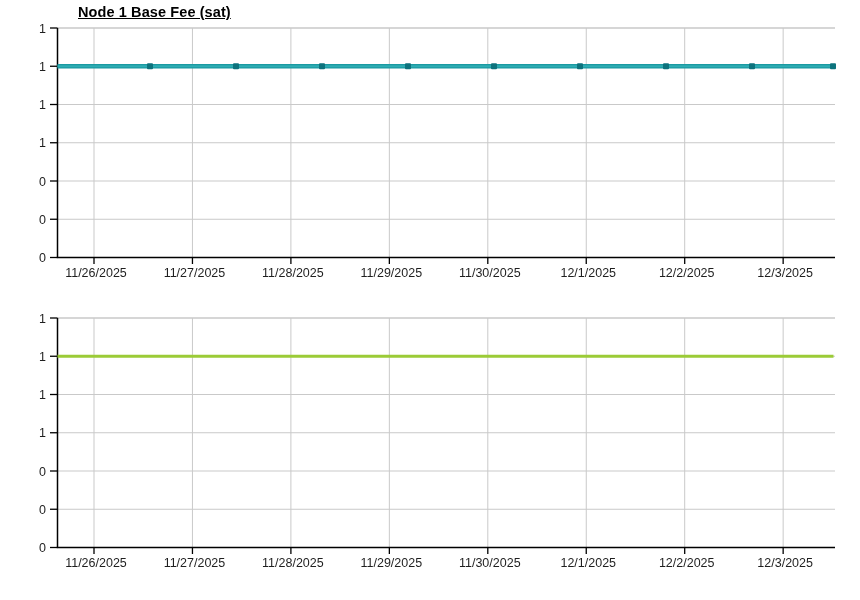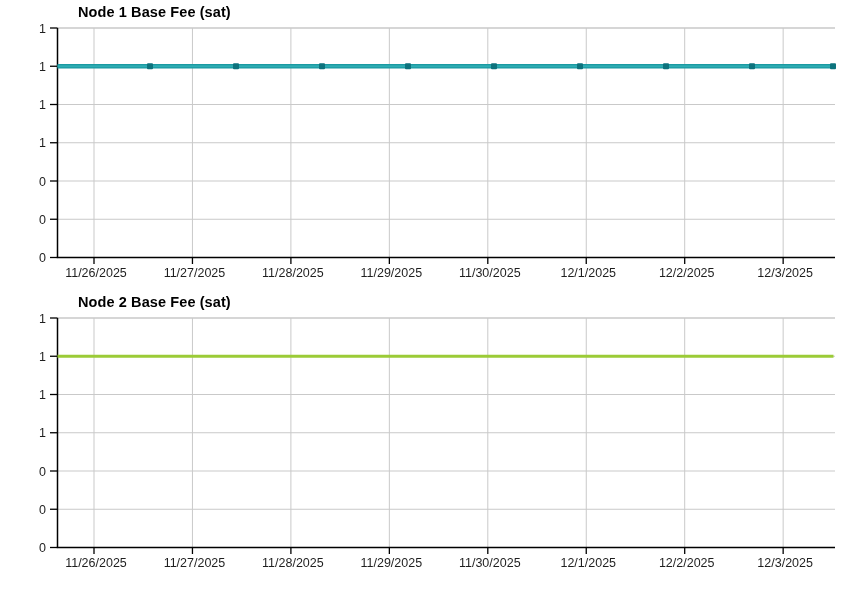--- a/index.html
+++ b/index.html
@@ -10,20 +10,21 @@
     font-family:"Liberation Sans", sans-serif;
     overflow:hidden;
   }
   .chart-section{position:absolute;left:0;width:860px;}
   #chart-section-0{top:0;height:290px;}
   #chart-section-1{top:290px;height:310px;}
   .chart-title{
     position:absolute;left:78px;top:4px;margin:0;
     font-size:14.5px;font-weight:700;color:#000000;
     letter-spacing:0.1px;
+    text-decoration:underline;
   }
   .chart-svg{position:absolute;left:0;top:0;width:860px;height:290px;display:block;}
   .tick-label{fill:#1f1f1f;font-family:"Liberation Sans",sans-serif;font-size:12.5px;}
 </style>
 </head>
 <body>
 
 <div class="page">
 
   <section class="chart-section" id="chart-section-0">
@@ -97,21 +98,20 @@
           <rect x="491" y="63.25" width="6" height="6" rx="1" fill="#0d737d"></rect>
           <rect x="577" y="63.25" width="6" height="6" rx="1" fill="#0d737d"></rect>
           <rect x="663" y="63.25" width="6" height="6" rx="1" fill="#0d737d"></rect>
           <rect x="749" y="63.25" width="6" height="6" rx="1" fill="#0d737d"></rect>
           <rect x="830" y="63.25" width="6" height="6" rx="1" fill="#0d737d"></rect>
         </g>
       </svg>
   </section>
 
   <section class="chart-section" id="chart-section-1">
-    <h2 class="chart-title">Node 2 Base Fee (sat)</h2>
     <svg class="chart-svg" id="chart-svg-1" viewBox="0 0 860 290">
         <g>
           <line x1="57.5" y1="66.25" x2="835" y2="66.25" stroke="#c9c9c9" stroke-width="1"></line>
           <line x1="57.5" y1="104.5" x2="835" y2="104.5" stroke="#c9c9c9" stroke-width="1"></line>
           <line x1="57.5" y1="142.75" x2="835" y2="142.75" stroke="#c9c9c9" stroke-width="1"></line>
           <line x1="57.5" y1="181" x2="835" y2="181" stroke="#c9c9c9" stroke-width="1"></line>
           <line x1="57.5" y1="219.25" x2="835" y2="219.25" stroke="#c9c9c9" stroke-width="1"></line>
         </g>
         <line x1="57.5" y1="28" x2="835" y2="28" stroke="#c9c9c9" stroke-width="1.4"></line>
         <g>

